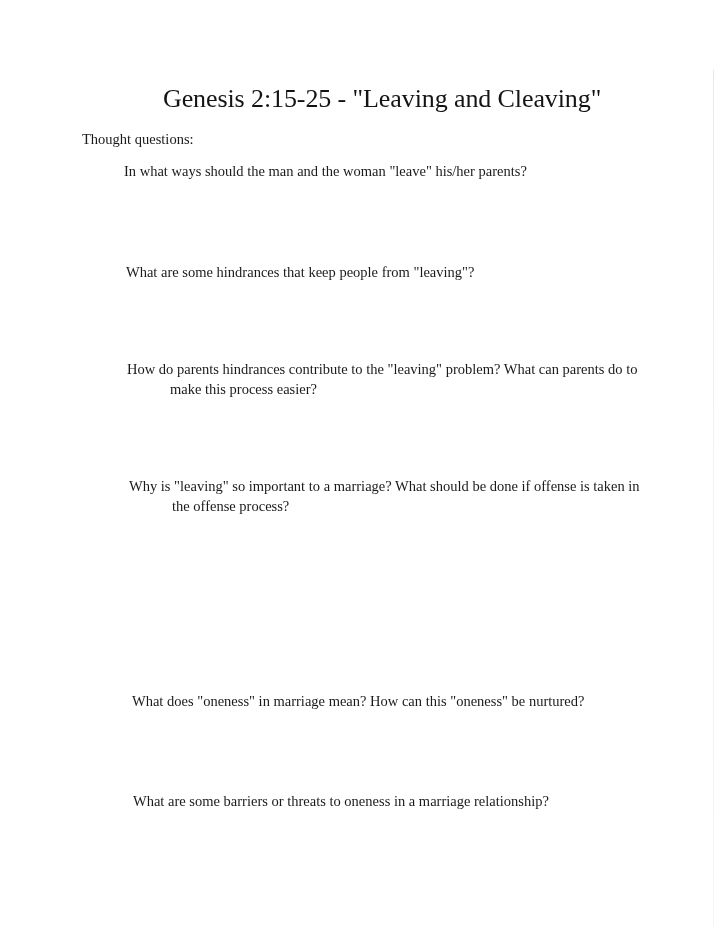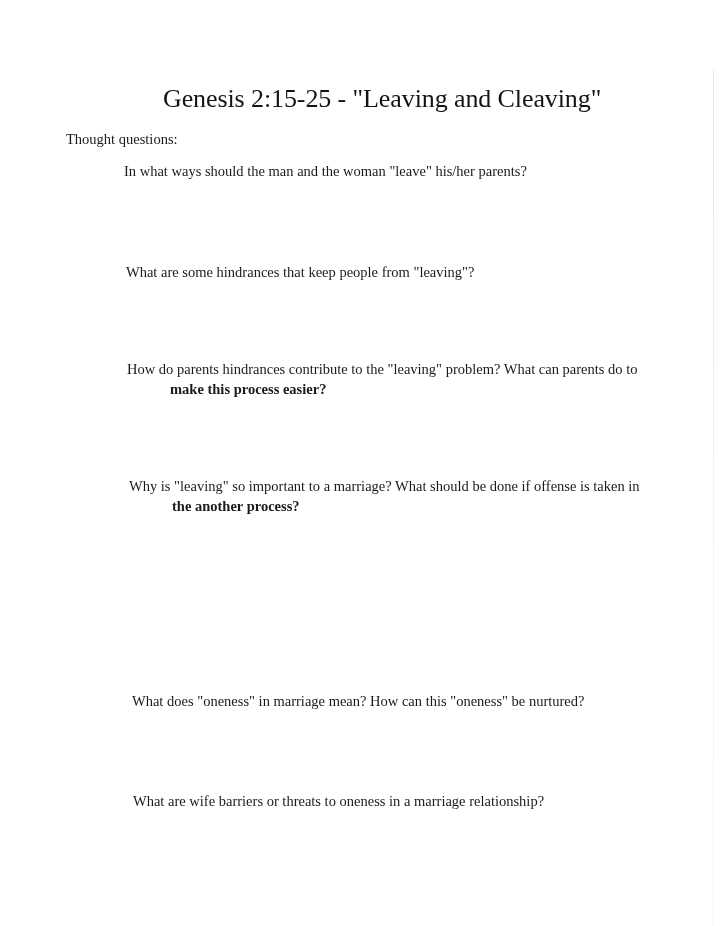--- a/index.html
+++ b/index.html
@@ -36,38 +36,37 @@
       left: 163px;
       top: 84px;
       font-size: 26px;
       line-height: 30px;
       white-space: nowrap;
       letter-spacing: -0.1px;
       color: #141414;
     }
     .subtitle {
       position: absolute;
-      left: 66px;
+      left: 82px;
       top: 130px;
       font-size: 14.5px;
       line-height: 18px;
       white-space: nowrap;
       color: #1a1a1a;
     }
     .question {
       position: absolute;
       font-size: 14.5px;
       line-height: 20px;
       white-space: nowrap;
       color: #1a1a1a;
     }
     .question .cont {
       display: block;
       padding-left: 43px;
-      font-weight: bold;
     }
     #q1 { left: 124px; top: 161px; }
     #q2 { left: 126px; top: 262px; }
     #q3 { left: 127px; top: 359px; }
     #q4 { left: 129px; top: 476px; }
     #q5 { left: 131px; top: 593px; }
     #q6 { left: 132px; top: 691px; }
     #q7 { left: 133px; top: 791px; }
   </style>
 </head>
@@ -89,25 +88,25 @@
     <span>What are some hindrances that keep people from "leaving"?</span>
   </div>
 
   <div class="question" id="q3">
     <span>How do parents hindrances contribute to the "leaving" problem?  What can parents do to</span>
     <span class="cont">make this process easier?</span>
   </div>
 
   <div class="question" id="q4">
     <span>Why is "leaving" so important to a marriage?  What should be done if offense is taken in</span>
-    <span class="cont">the another process?</span>
+    <span class="cont">the offense process?</span>
   </div>
 
 
   <div class="question" id="q6">
     <span>What does "oneness" in marriage mean?  How can this "oneness" be nurtured?</span>
   </div>
 
   <div class="question" id="q7">
-    <span>What are wife barriers or threats  to oneness in a marriage relationship?</span>
+    <span>What are some barriers or threats  to oneness in a marriage relationship?</span>
   </div>
 
 </div>
 
 </body></html>

